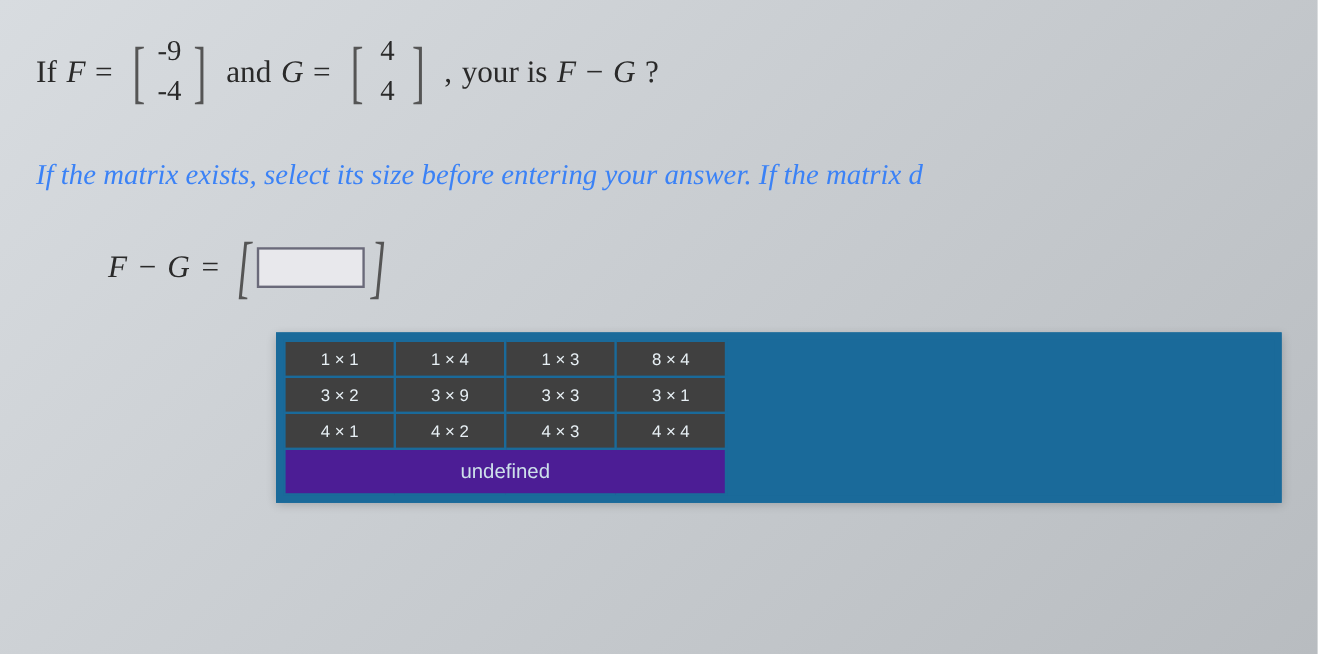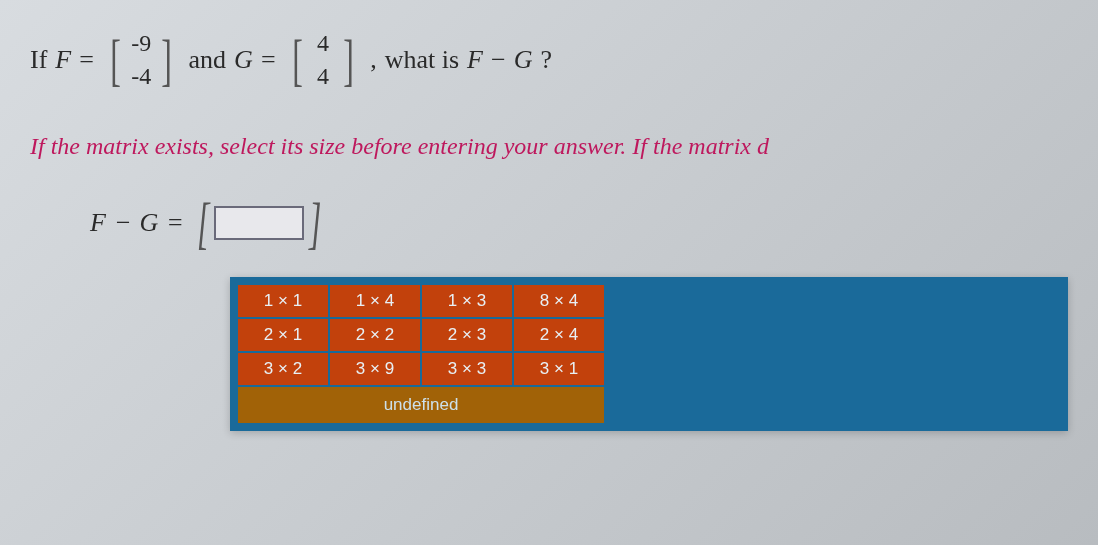--- a/index.html
+++ b/index.html
@@ -54,21 +54,21 @@
     .matrix-col span {
       display: block;
       min-width: 28px;
       text-align: center;
     }
     .instruction {
       font-style: italic;
       font-size: 24px;
       line-height: 1.8;
       margin-bottom: 30px;
-      color: #be185d;
+      color: #3b82f6;
     }
     .answer-line {
       display: flex;
       align-items: center;
       gap: 8px;
       font-size: 26px;
       font-style: italic;
       margin-left: 60px;
       margin-bottom: 30px;
     }
@@ -86,32 +86,32 @@
       margin-left: 200px;
       border: 6px solid #1a6a9a;
       border-collapse: collapse;
       background: #1a6a9a;
       box-shadow: 0 2px 8px rgba(0,0,0,0.2);
     }
     .size-table {
       border-collapse: collapse;
     }
     .size-table td {
-      background: #c2410c;
+      background: #404040;
       color: #e8f0f5;
       font-family: Arial, sans-serif;
-      font-size: 17px;
+      font-size: 14px;
       padding: 6px 0;
       text-align: center;
       border: 2px solid #1a6a9a;
       width: 92px;
       cursor: pointer;
     }
     .undefined-row td {
-      background: #a16207;
+      background: #4c1d95;
       color: #cde0ea;
       font-size: 17px;
       padding: 8px 0;
     }
   </style>
 </head>
 <body>
 
 <div class="content">
 
@@ -132,21 +132,21 @@
     <span>=</span>
     <span class="matrix">
       <span class="bracket">[</span>
       <span class="matrix-col">
         <span>4</span>
         <span>4</span>
       </span>
       <span class="bracket">]</span>
     </span>
     <span>,</span>
-    <span>what is</span>
+    <span>your is</span>
     <span class="italic">F</span>
     <span>−</span>
     <span class="italic">G</span>
     <span>?</span>
   </div>
 
   <div class="instruction">
     <div>If the matrix exists, select its size before entering your answer. If the matrix d</div>
   </div>
 
@@ -165,30 +165,30 @@
   <div class="size-table-wrap">
     <table class="size-table">
       <tbody>
           <tr>
         <td>1 × 1</td>
         <td>1 × 4</td>
         <td>1 × 3</td>
         <td>8 × 4</td>
       </tr>
       <tr>
-        <td>2 × 1</td>
-        <td>2 × 2</td>
-        <td>2 × 3</td>
-        <td>2 × 4</td>
-      </tr>
-      <tr>
         <td>3 × 2</td>
         <td>3 × 9</td>
         <td>3 × 3</td>
         <td>3 × 1</td>
+      </tr>
+      <tr>
+        <td>4 × 1</td>
+        <td>4 × 2</td>
+        <td>4 × 3</td>
+        <td>4 × 4</td>
       </tr>
       <tr class="undefined-row">
         <td colspan="4">undefined</td>
       </tr>
     </tbody>
       </table>
   </div>
 
 </div>
 

